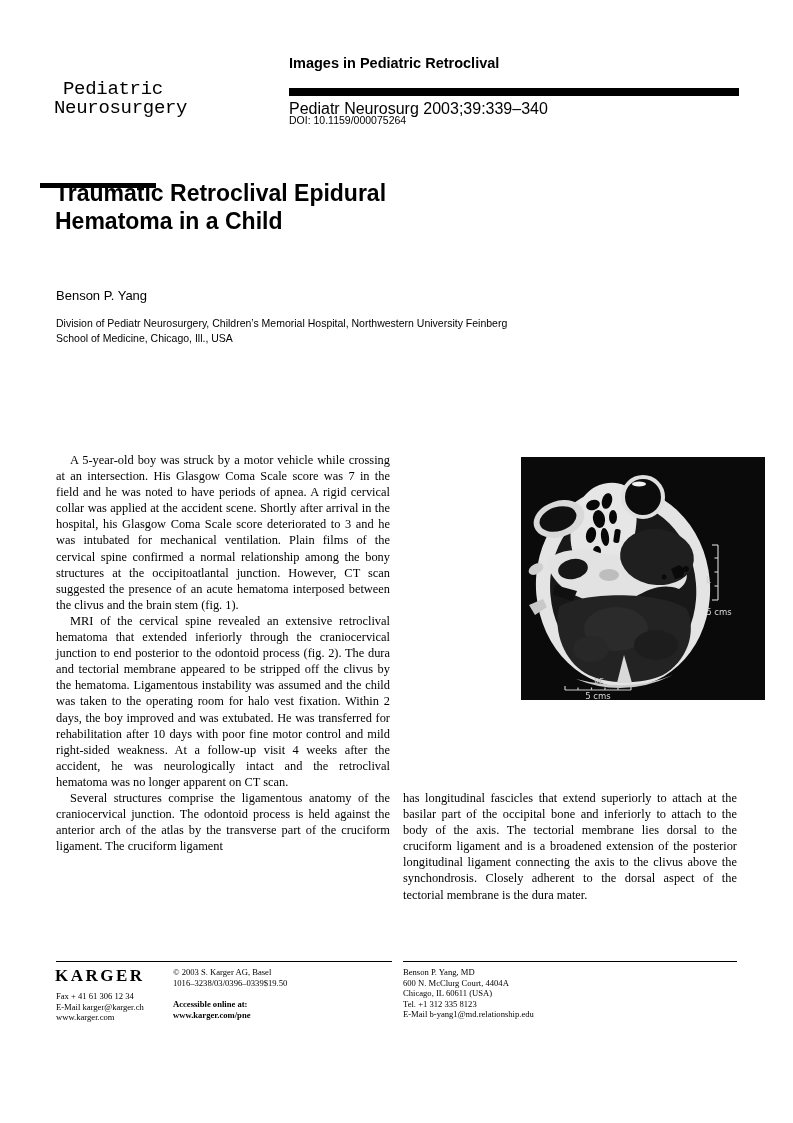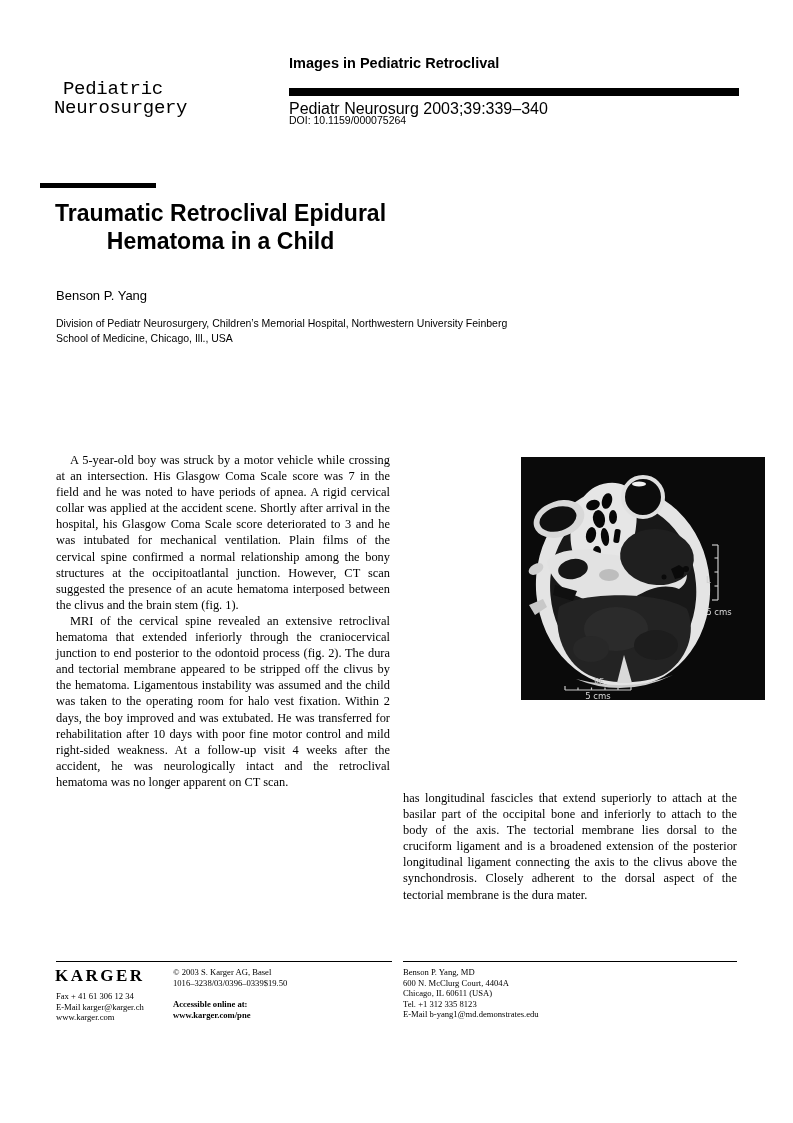--- a/index.html
+++ b/index.html
@@ -14,22 +14,22 @@
   .section-title{position:absolute;left:289px;top:55px;
     font-family:"Liberation Sans",sans-serif;font-weight:bold;font-size:14.5px;}
   .header-rule{position:absolute;left:289px;top:88px;width:450px;height:8px;background:#000;}
   .citation{position:absolute;left:289px;top:100px;
     font-family:"Liberation Sans",sans-serif;font-size:16px;}
   .doi{position:absolute;left:289px;top:114px;
     font-family:"Liberation Sans",sans-serif;font-size:10.5px;}
 
   
   .title-rule{position:absolute;left:40px;top:183px;width:116px;height:5px;background:#000;}
-  .article-title{position:absolute;left:55px;top:199px;
-    font-family:"Liberation Sans",sans-serif;font-weight:bold;font-size:23px;line-height:28px;text-align:center;}
+  .article-title{position:absolute;left:55px;top:179px;
+    font-family:"Liberation Sans",sans-serif;font-weight:bold;font-size:23px;line-height:28px;}
   .author{position:absolute;left:56px;top:288px;
     font-family:"Liberation Sans",sans-serif;font-size:13px;}
   .affiliation{position:absolute;left:56px;top:316px;width:452px;
     font-family:"Liberation Sans",sans-serif;font-size:10.5px;line-height:15px;}
 
   
   .body-text{font-size:12.4px;line-height:16.1px;text-align:justify;}
   .col-left{position:absolute;left:56px;top:452px;width:334px;}
   .col-right{position:absolute;left:403px;top:790px;width:334px;}
   .body-text p{margin:0;}
@@ -72,20 +72,21 @@
   <div class="article-title">
     <div>Traumatic Retroclival Epidural</div>
     <div>Hematoma in a Child</div>
   </div>
   <div class="author">Benson P. Yang</div>
   <div class="affiliation">Division of Pediatr Neurosurgery, Children’s Memorial Hospital, Northwestern University Feinberg School of Medicine, Chicago, Ill., USA</div>
 
   <div class="col-left body-text">
     <p class="indent">A 5-year-old boy was struck by a motor vehicle while crossing at an intersection. His Glasgow Coma Scale score was 7 in the field and he was noted to have periods of apnea. A rigid cervical collar was applied at the accident scene. Shortly after arrival in the hospital, his Glasgow Coma Scale score deteriorated to 3 and he was intubated for mechanical ventilation. Plain films of the cervical spine confirmed a normal relationship among the bony structures at the occipitoatlantal junction. However, CT scan suggested the presence of an acute hematoma interposed between the clivus and the brain stem (fig. 1).</p>
     <p class="indent">MRI of the cervical spine revealed an extensive retroclival hematoma that extended inferiorly through the craniocervical junction to end posterior to the odontoid process (fig. 2). The dura and tectorial membrane appeared to be stripped off the clivus by the hematoma. Ligamentous instability was assumed and the child was taken to the operating room for halo vest fixation. Within 2 days, the boy improved and was extubated. He was transferred for rehabilitation after 10 days with poor fine motor control and mild right-sided weakness. At a follow-up visit 4 weeks after the accident, he was neurologically intact and the retroclival hematoma was no longer apparent on CT scan.</p>
+    <p class="indent">Several structures comprise the ligamentous anatomy of the craniocervical junction. The odontoid process is held against the anterior arch of the atlas by the transverse part of the cruciform ligament. The cruciform ligament</p>
   </div>
 
   <div class="figure">
     <svg viewBox="0 0 244 243" width="244" height="243">
       <rect width="244" height="243" fill="#0a0a0a"></rect>
 
       <g transform="rotate(-5 102 130)">
         <ellipse cx="102" cy="130" rx="87" ry="100" fill="#e4e4e4"></ellipse>
         <ellipse cx="102" cy="132" rx="73" ry="87" fill="#181818"></ellipse>
       </g>
@@ -181,16 +182,16 @@
   <div class="foot foot-center2">
     <div>Accessible online at:</div>
     <div>www.karger.com/pne</div>
   </div>
 
   <div class="foot foot-right">
     <div>Benson P. Yang, MD</div>
     <div>600 N. McClurg Court, 4404A</div>
     <div>Chicago, IL 60611 (USA)</div>
     <div>Tel. +1 312 335 8123</div>
-    <div>E-Mail b-yang1@md.demonstrates.edu</div>
+    <div>E-Mail b-yang1@md.relationship.edu</div>
   </div>
 
 </div>
 
 </body></html>

